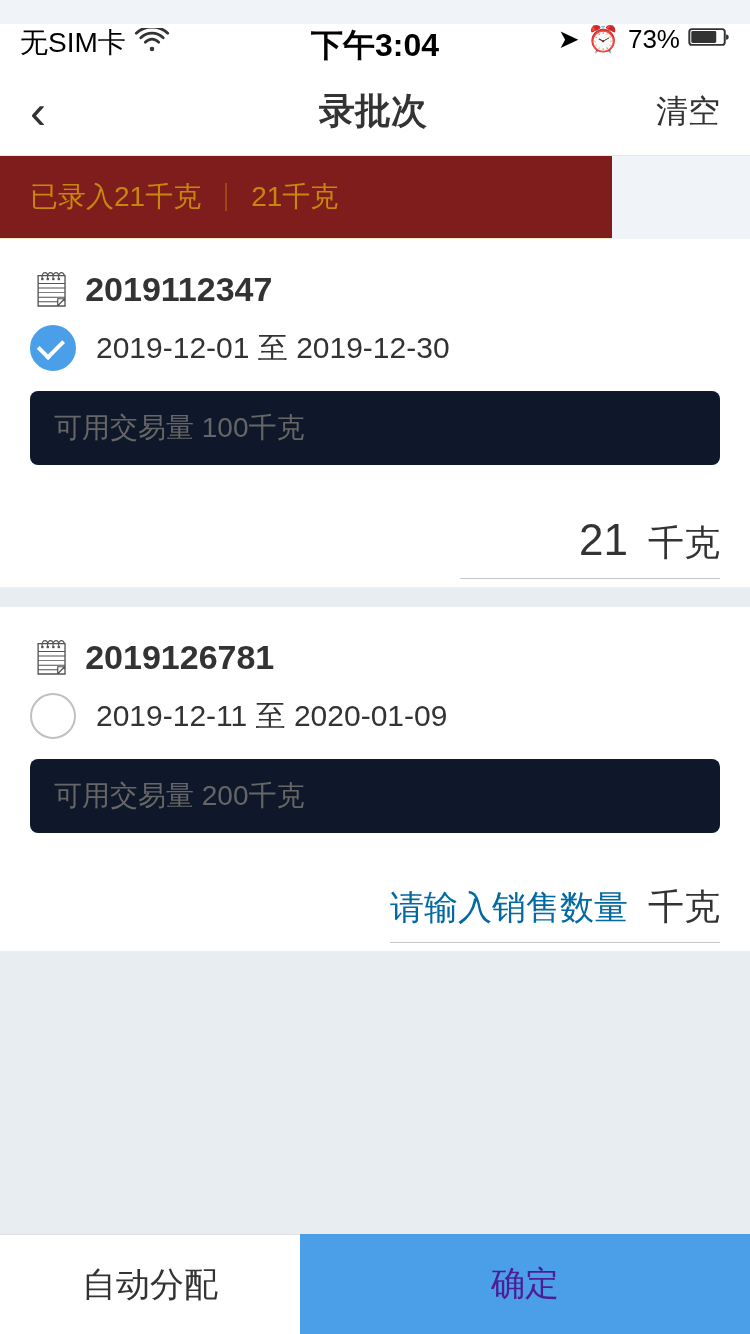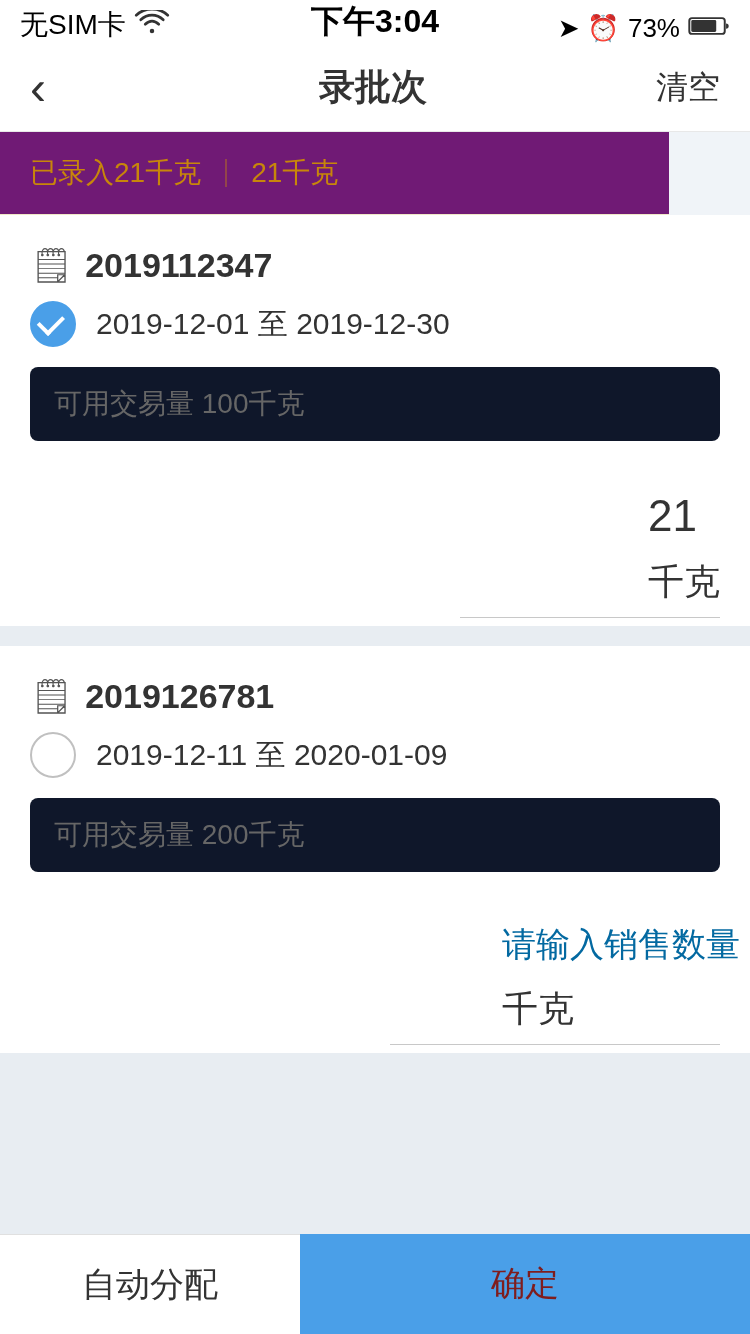--- a/index.html
+++ b/index.html
@@ -12,24 +12,25 @@
       position: relative;
       overflow-x: hidden;
     }
 
     
     .status-bar {
       width: 750px;
       height: 44px;
       background: #fff;
       display: flex;
-      align-items: flex-end;
+      align-items: flex-start;
       justify-content: space-between;
       padding: 0 20px;
       font-size: 28px;
+      margin-top: 24px;
     }
     .status-left {
       display: flex;
       align-items: center;
       gap: 8px;
       font-size: 28px;
       font-weight: 500;
     }
     .status-center {
       font-size: 32px;
@@ -68,22 +69,22 @@
       color: #333;
     }
     .nav-action {
       font-size: 32px;
       color: #333;
       cursor: pointer;
     }
 
     
     .info-banner {
-      width: 669px;
-      background: #701a75;
+      width: 612px;
+      background: #7f1d1d;
       padding: 22px 30px;
       display: flex;
       align-items: center;
       gap: 24px;
       border-bottom: 1px solid #f0e8c8;
     }
     .info-banner-text {
       font-size: 28px;
       color: #c8860a;
     }
@@ -186,41 +187,40 @@
       font-size: 34px;
       color: #333;
       cursor: pointer;
       border-top: 1px solid #e0e0e0;
     }
     .btn-confirm {
       flex: 1.5;
       background: #4a9fe8;
       border: none;
       font-size: 34px;
-      color: #7f1d1d;
+      color: #4c1d95;
       cursor: pointer;
     }
 
     .batch-item-padding {
       padding-bottom: 30px;
     }
 
     .qty-row-wrapper {
       background: #fff;
       display: flex;
       flex-direction: column;
       align-items: flex-end;
       padding: 20px 30px 8px 30px;
     }
     .qty-display {
       display: flex;
       align-items: baseline;
-      gap: 17px;
+      gap: 0;
       justify-content: flex-end;
-      flex-direction: column;
     }
     .underline-divider {
       width: 260px;
       height: 1px;
       background: #c8c8c8;
       margin-top: 10px;
     }
     .second-underline-divider {
       width: 330px;
       height: 1px;

